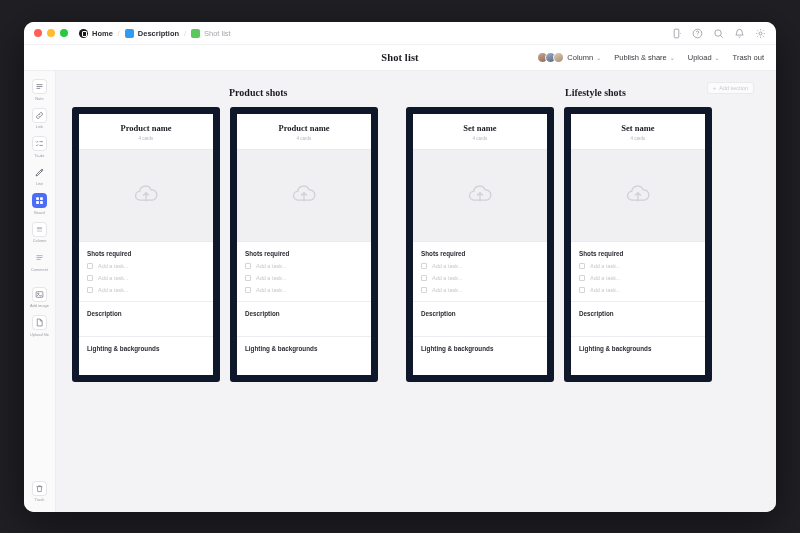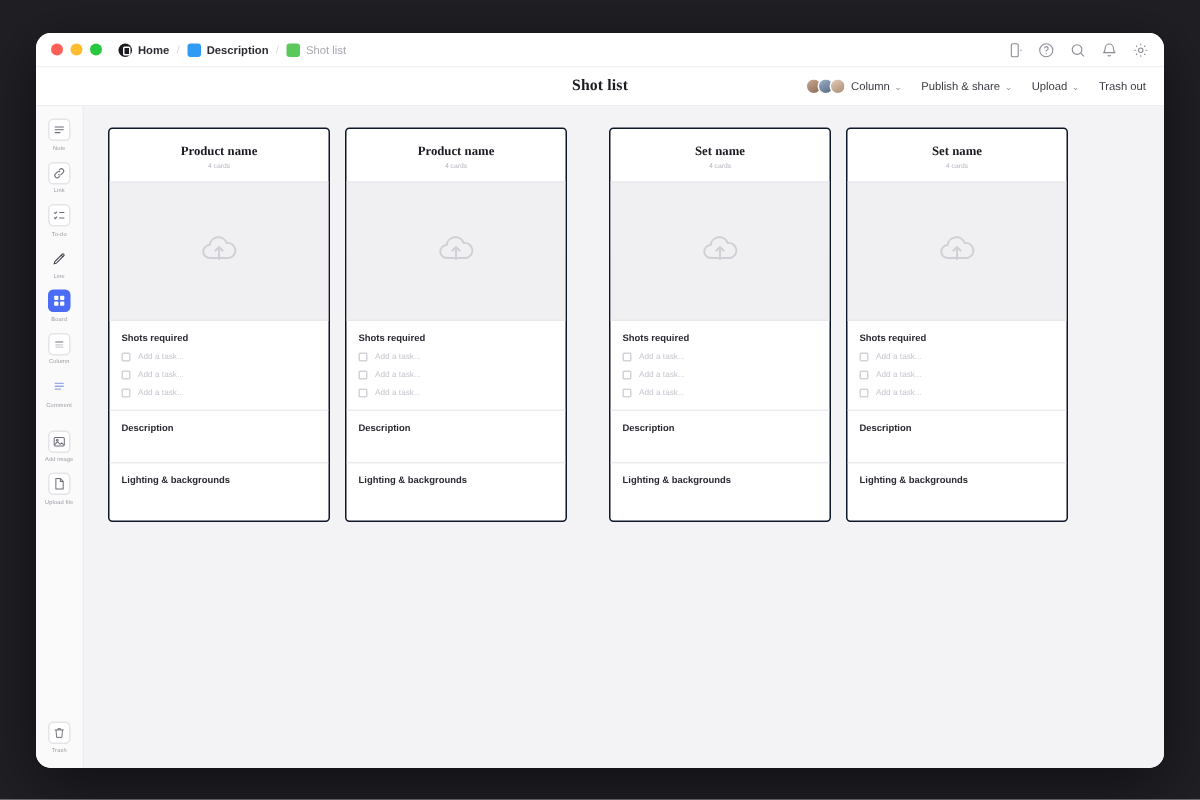--- a/index.html
+++ b/index.html
@@ -120,21 +120,21 @@
     font-size: 5.5px; color: #c9c9d1;
     background: #fbfbfc; border: 1px solid #e9e9ee;
     border-radius: 3px; padding: 2px 5px;
     display: flex; align-items: center; gap: 3px;
   }
   .ghost-plus { font-size: 6px; color: #c9c9d1; }
 
   .cols { display: flex; gap: 10px; margin-top: 4px; }
   .card {
     width: 148px; background: #ffffff;
-    border: 1px solid #0f172a;
+    border: 7px solid #0f172a;
     border-radius: 3px;
     overflow: hidden;
     display: flex; flex-direction: column;
   }
   .card-head { padding: 9px 8px 8px; text-align: center; }
   .card-title {
     font-family: "Liberation Serif", serif;
     font-weight: 700; font-size: 8.5px; color: #1b1b22;
   }
   .card-sub { font-size: 4.5px; color: #b6b6bf; margin-top: 2.5px; }
@@ -355,20 +355,28 @@
                 <path d="M9.5 7V4.8h5V7"></path>
                 <path d="M6.3 7l1 13.2h9.4L17.7 7"></path>
               </svg>
           </span>
           <span class="tool-lbl">Trash</span>
         </div>
       </div>
 
       <div class="canvas">
 
+        <div class="section-head">
+          <div class="sec-title sec-a">Product shots</div>
+          <div class="sec-title sec-b">Lifestyle shots</div>
+          <div class="ghost-btn">
+            <span class="ghost-plus">+</span>
+            <span>Add section</span>
+          </div>
+        </div>
 
         <div class="cols">
 
           <div class="card">
             <div class="card-head">
               <div class="card-title">Product name</div>
               <div class="card-sub">4 cards</div>
             </div>
             <div class="dropzone">
               <span>

